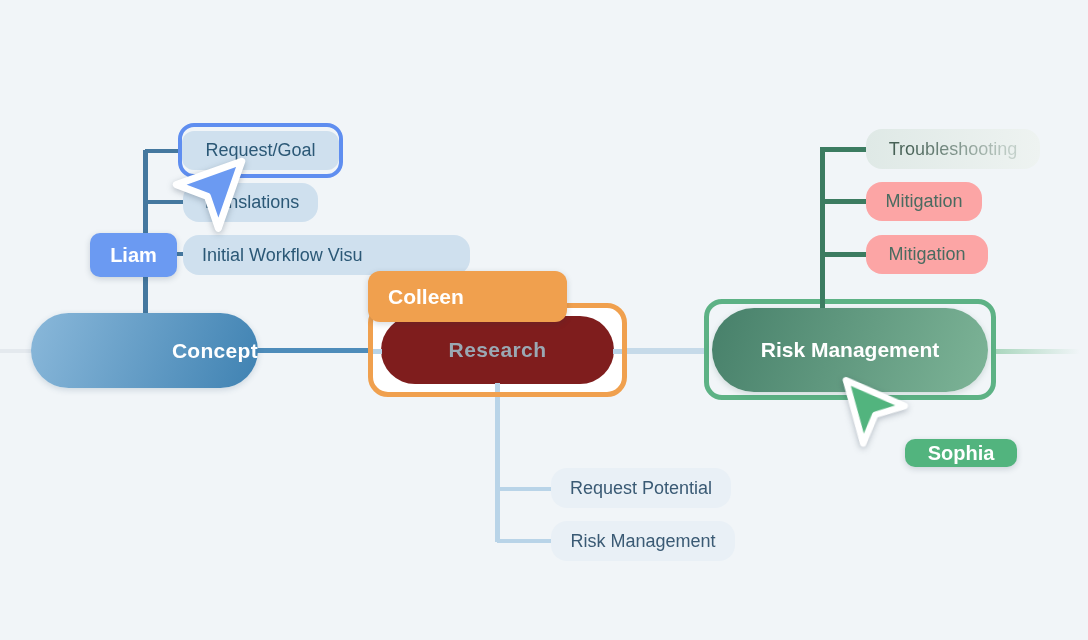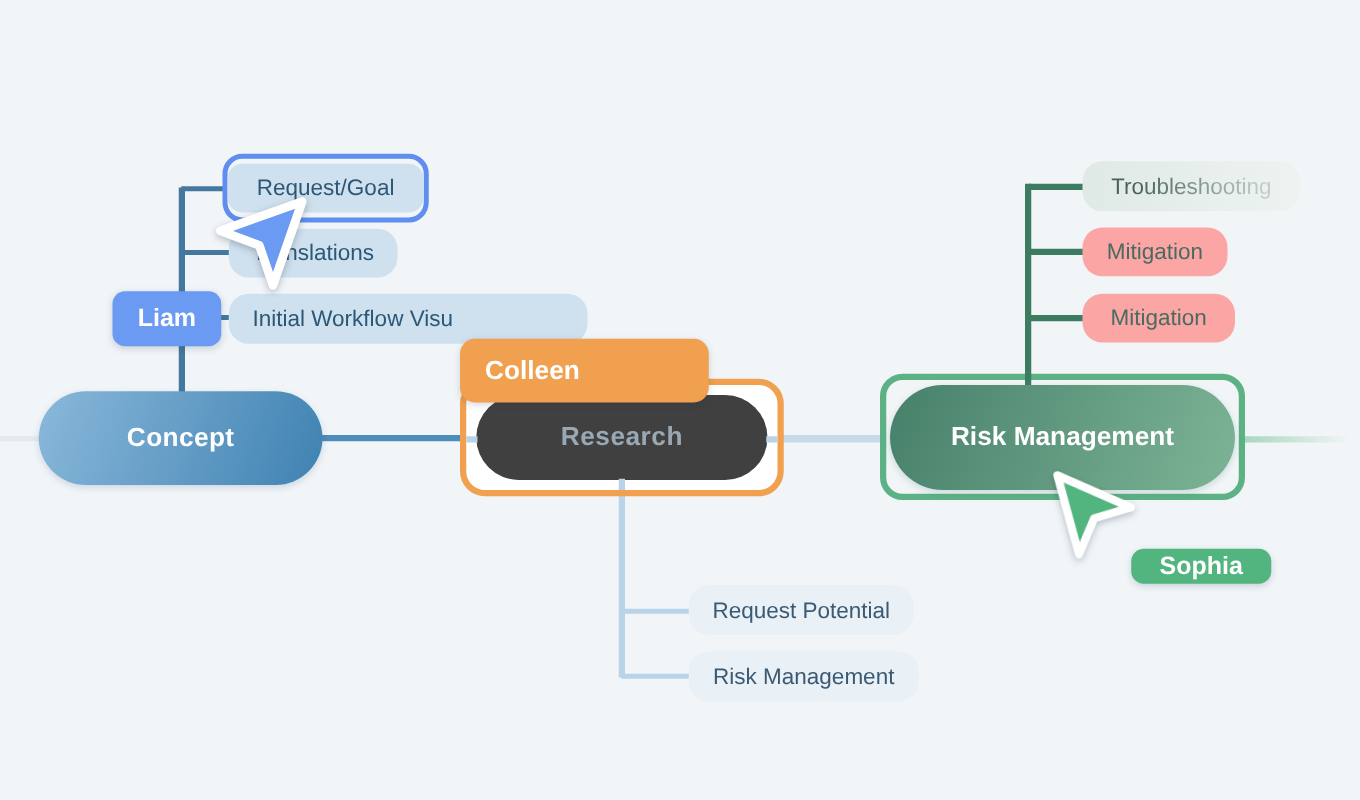--- a/index.html
+++ b/index.html
@@ -11,29 +11,29 @@
   .z3{z-index:3;}
   .c-faint{background:#e4e9ee;}
   .c-steel{background:#4e8cba;}
   .c-navy{background:#45789f;}
   .c-lblue{background:#b9d4e8;}
   .c-mblue{background:#c6dae9;}
   .c-green{background:#3c7c61;}
   .c-fade{background:linear-gradient(90deg,#a9d6bd,rgba(241,245,248,0));}
 
   
-  .node{position:absolute;display:flex;align-items:center;justify-content:center;
+  .node{position:absolute;display:flex;align-items:center;justify-content:flex-end;
         font-weight:700;font-size:21px;letter-spacing:.3px;white-space:nowrap;z-index:2;}
   .node-concept{left:31px;top:313px;width:227px;height:75px;border-radius:38px;
         background:linear-gradient(110deg,#8ab8da 0%,#3f82b2 100%);color:#ffffff;
         box-shadow:0 2px 6px rgba(40,80,110,.18);}
   .research-card{position:absolute;left:368px;top:303px;width:259px;height:94px;box-sizing:border-box;
         background:#ffffff;border:5px solid #f0a04e;border-radius:20px;z-index:2;
         display:flex;align-items:center;justify-content:center;}
-  .research-pill{width:233px;height:68px;border-radius:34px;background:#404040;color:#9aa8b3;
+  .research-pill{width:233px;height:68px;border-radius:34px;background:#7f1d1d;color:#9aa8b3;
         display:flex;align-items:center;justify-content:center;font-weight:700;font-size:21px;letter-spacing:.4px;}
   .risk-wrapper{position:absolute;left:704px;top:299px;width:292px;height:101px;box-sizing:border-box;
         border:5px solid #5db285;border-radius:18px;z-index:2;
         display:flex;align-items:center;justify-content:center;}
   .risk-pill{width:276px;height:84px;border-radius:42px;color:#ffffff;
         background:linear-gradient(110deg,#47806a 0%,#7db497 100%);
         display:flex;align-items:center;justify-content:center;font-weight:700;font-size:21px;
         box-shadow:0 2px 6px rgba(40,90,70,.18);}
 
   

